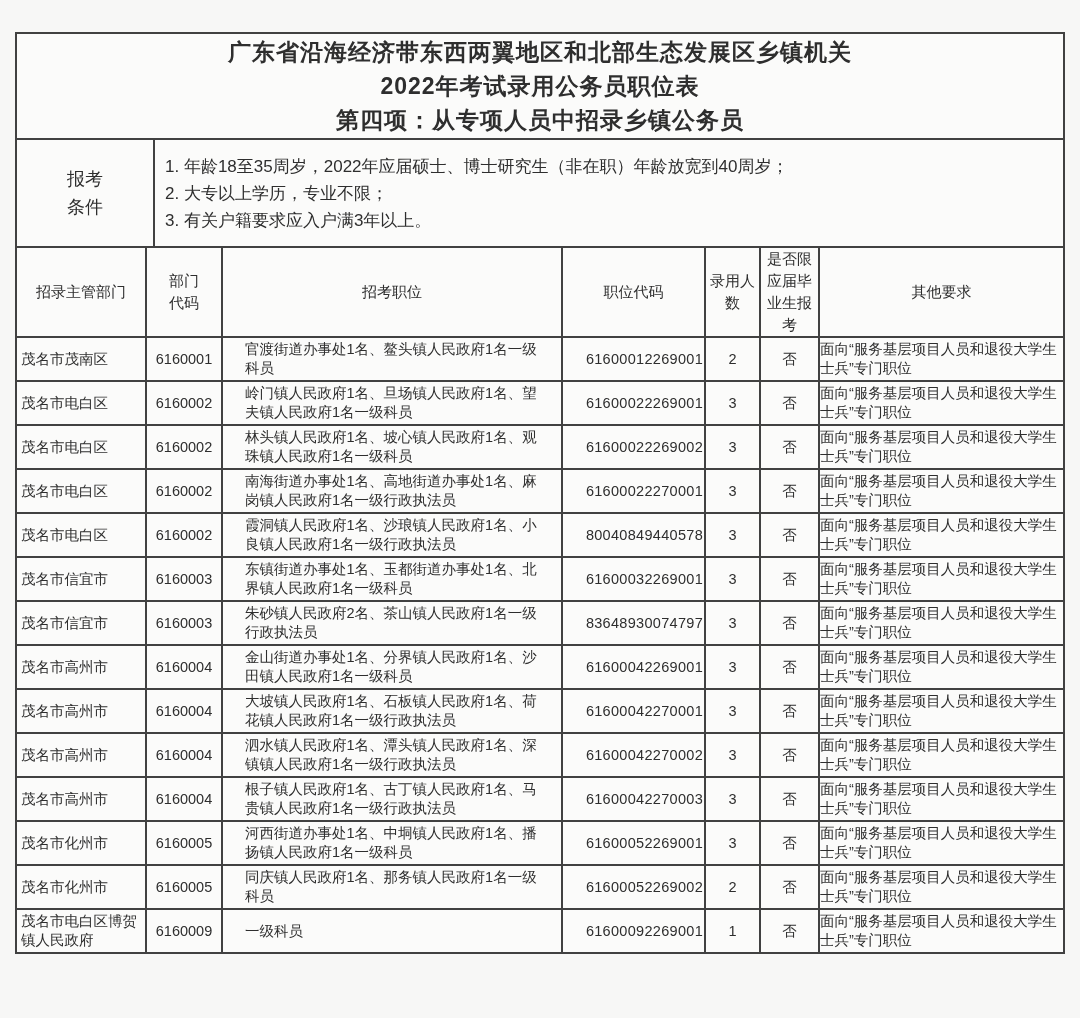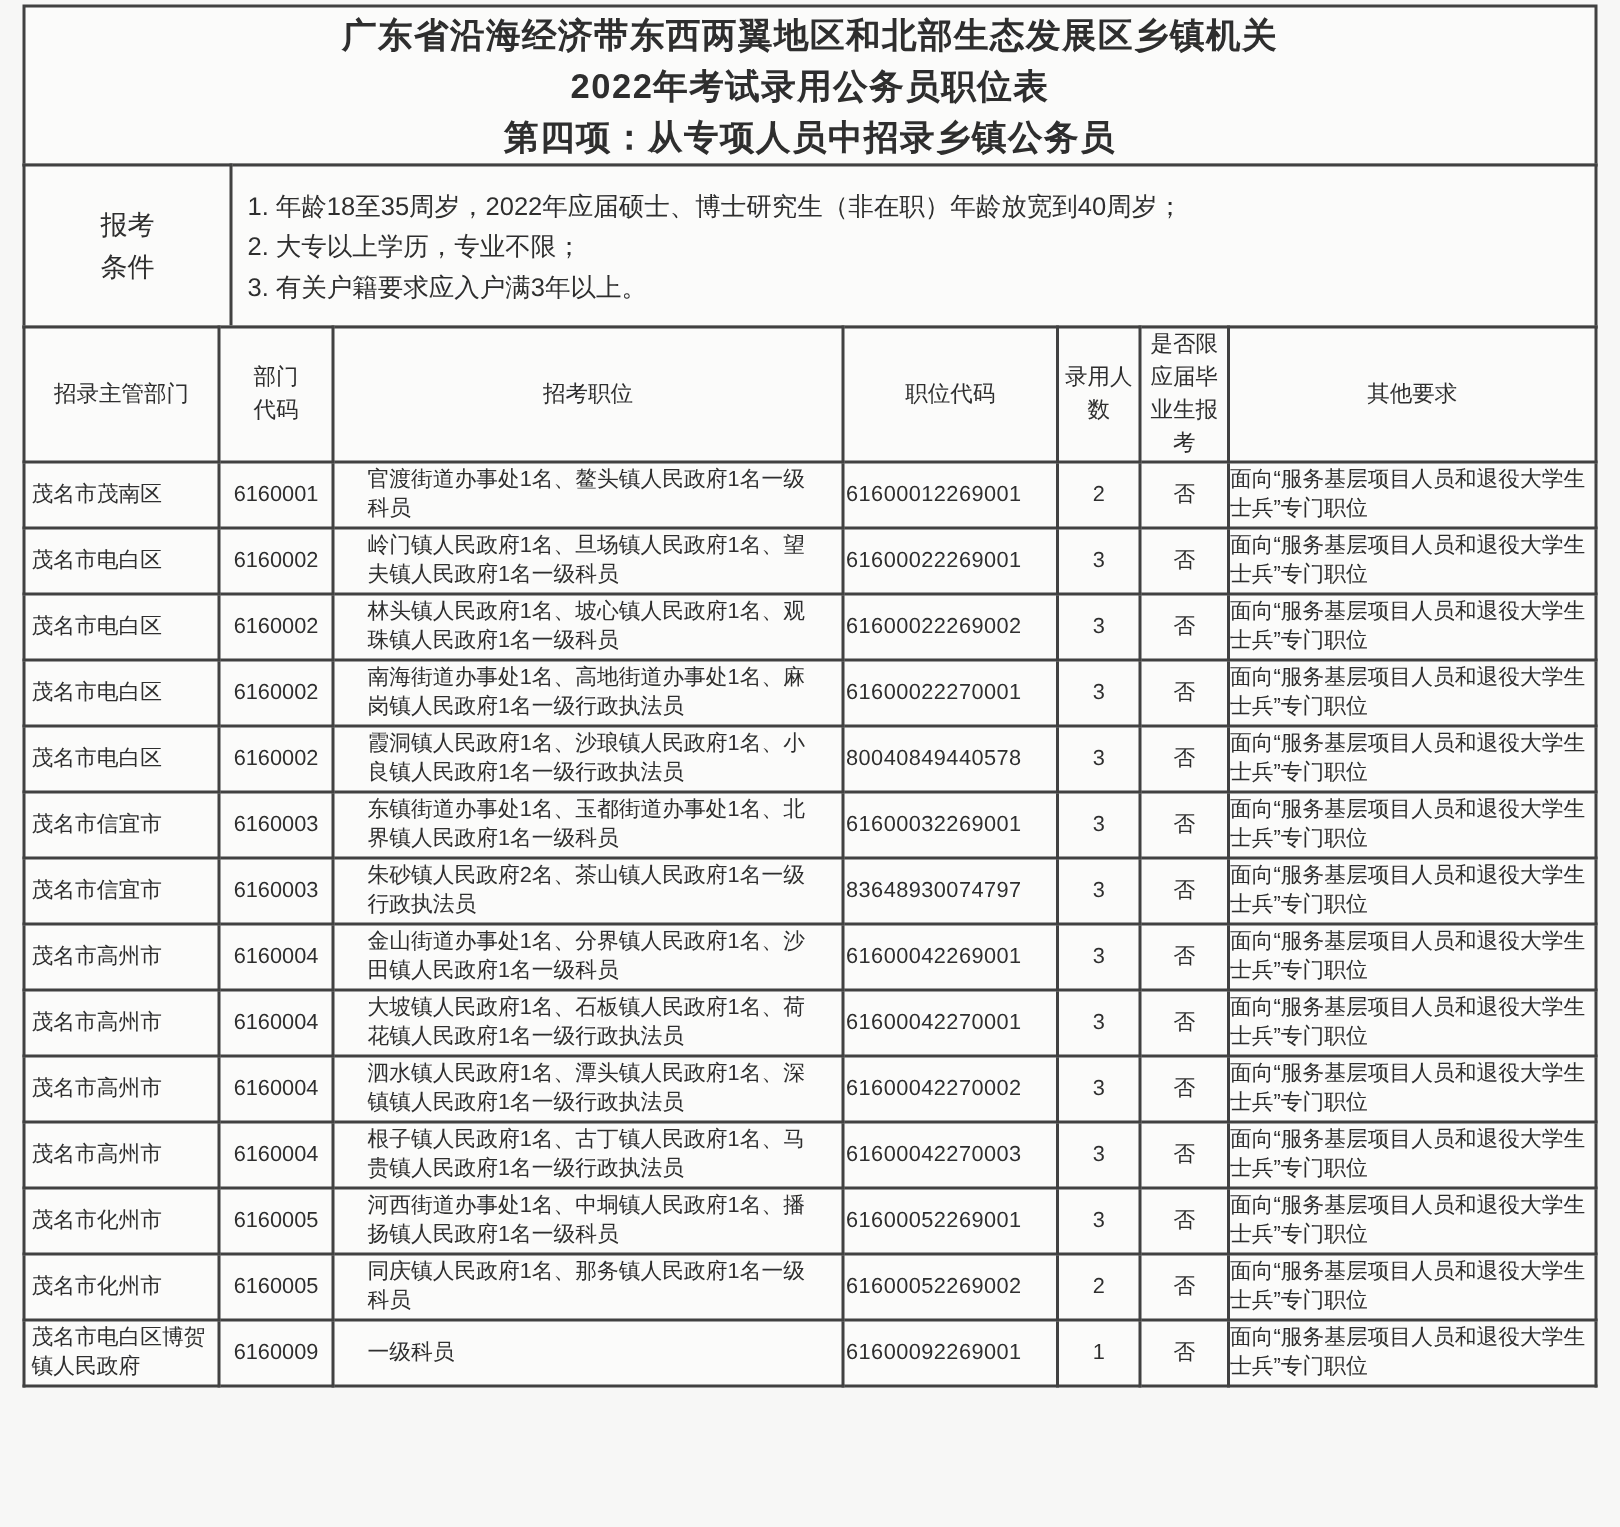--- a/index.html
+++ b/index.html
@@ -11,21 +11,21 @@
     height: 1018px;
     background: #f7f7f6;
     font-family: "Liberation Sans", "DejaVu Sans", sans-serif;
     color: #2e2e2e;
     position: relative;
     overflow: hidden;
   }
   .sheet {
     position: absolute;
     left: 15px;
-    top: 3px;
+    top: 32px;
     width: 1050px;
   }
   
   .title-block {
     border: 2px solid #414141;
     height: 104px;
     display: flex;
     flex-direction: column;
     justify-content: center;
     align-items: center;
@@ -78,21 +78,21 @@
   .hrow { height: 90px; }
   table.main td {
     font-size: 14.5px;
     line-height: 19px;
     vertical-align: middle;
   }
   tr.drow { height: 41px; }
   .c-dept  { text-align: left; padding: 1px 4px; }
   .c-code  { text-align: center; font-size: 15px; }
   .c-pos   { text-align: left; padding: 2px 22px; font-size: 14px; }
-  .c-pcode { text-align: left; font-size: 15px; letter-spacing: 0.3px; }
+  .c-pcode { text-align: right; font-size: 15px; letter-spacing: 0.3px; }
   .c-count { text-align: center; font-size: 15px; }
   .c-grad  { text-align: center; }
   .c-other { text-align: left; padding: 2px 0; font-size: 14px; }
 </style>
 </head>
 <body>
 
 <div class="sheet">
 
   <div class="title-block">

